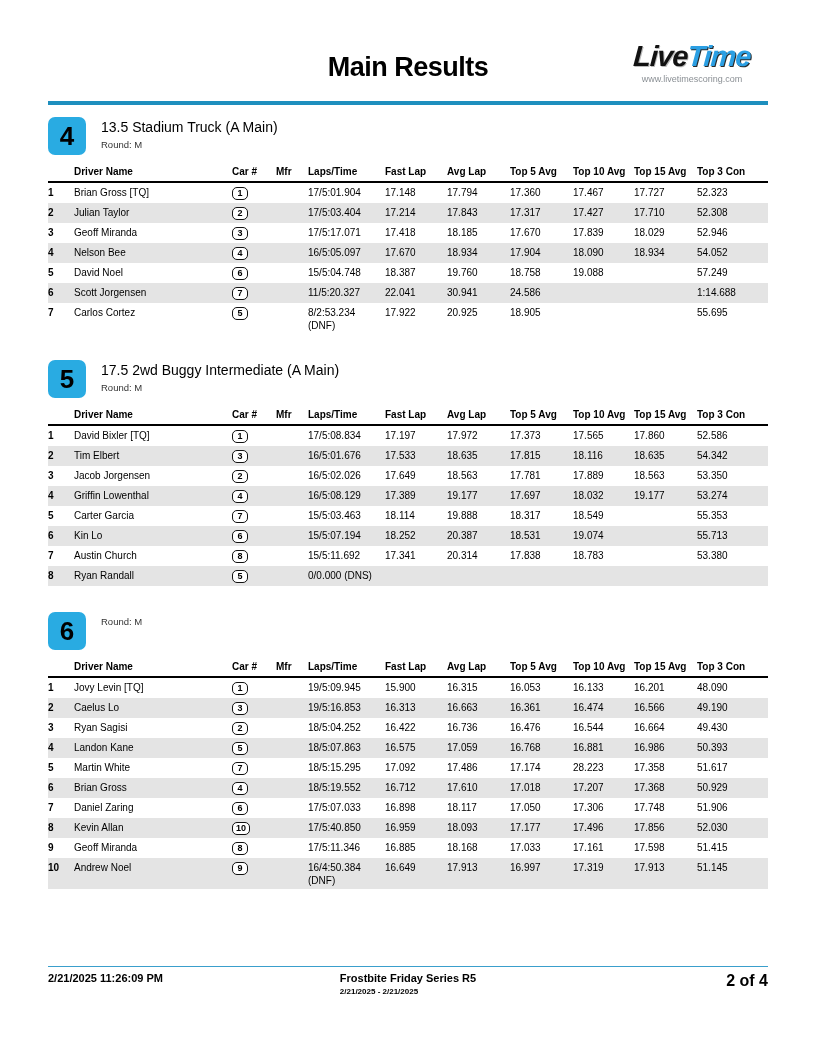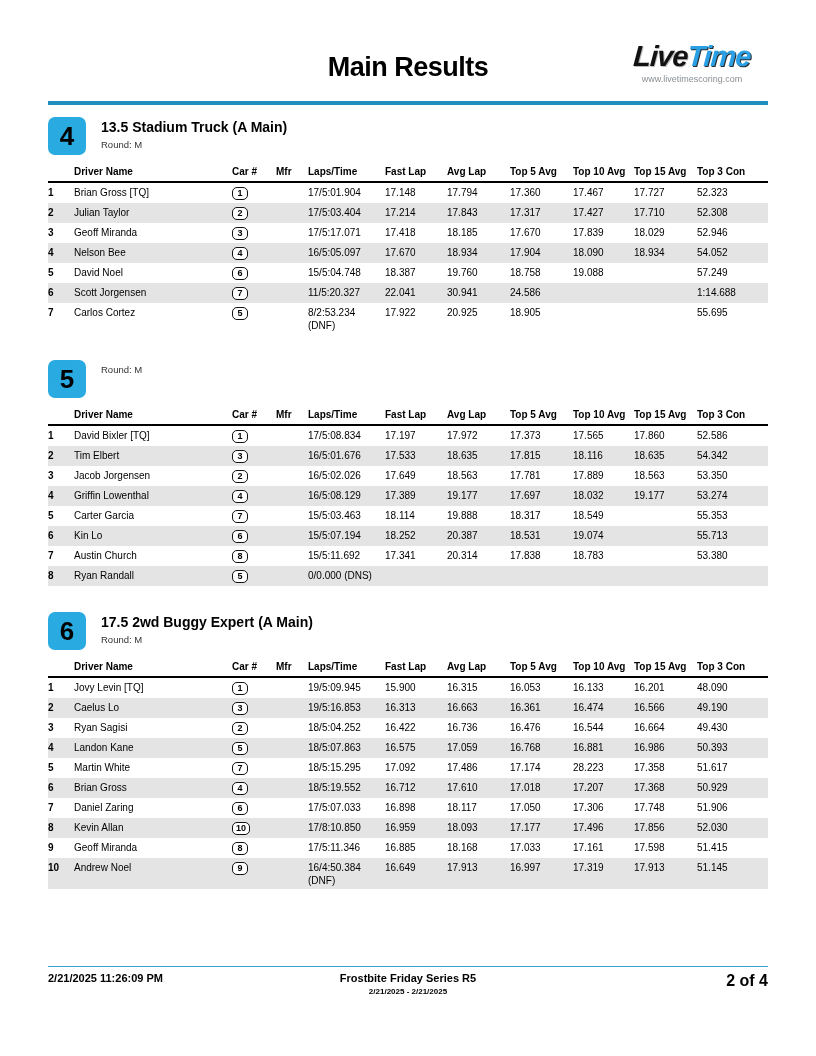--- a/index.html
+++ b/index.html
@@ -32,21 +32,21 @@
   
   main { position:absolute; left:48px; top:112px; width:720px; }
   .race-section { margin-top:26px; }
   .race-section:first-child { margin-top:5px; }
   .sec-head { display:flex; gap:15px; align-items:flex-start; }
   .sec-num {
     width:38px; height:38px; border-radius:7px; background:#29ABE2;
     color:#000; font-size:26px; font-weight:bold; line-height:38px; text-align:center;
     flex:0 0 auto;
   }
-  .sec-title { font-size:14px; font-weight:bold; padding-top:2px; }
+  .sec-title { font-size:14px; font-weight:normal; padding-top:2px; }
   .sec-round { font-size:9.5px; color:#333; margin-top:4px; }
 
   table { border-collapse:collapse; table-layout:fixed; width:720px; margin-top:8px; }
   thead th {
     text-align:left; font-size:10px; font-weight:bold;
     padding:3px 2px 4px 0; border-bottom:2px solid #000; white-space:nowrap;
   }
   tbody td { font-size:10px; padding:4px 2px 3px 0; vertical-align:top; white-space:nowrap; }
   tbody tr.stripe { background:#E4E4E4; }
   td.pos, thead th.pos { font-weight:bold; }
@@ -55,21 +55,21 @@
     border:1.5px solid #111; border-radius:5px; background:#fff;
     font-weight:bold; font-size:9px; line-height:11px;
   }
   .laps-sub { margin-top:2px; }
 
   
   footer { position:absolute; left:48px; right:48px; top:966px; }
   .footer-line { height:1px; background:#3A9FCC; margin-bottom:5px; }
   .footer-row { display:grid; grid-template-columns:1fr auto 1fr; align-items:start; }
   .f-left  { font-size:11px; font-weight:bold; justify-self:start; }
-  .f-center{ text-align:center; }
+  .f-center{ text-align:left; }
   .f-event { font-size:11px; font-weight:bold; }
   .f-dates { font-size:8px; font-weight:bold; margin-top:3px; }
   .f-right { font-size:16px; font-weight:bold; justify-self:end; }
 </style>
 </head>
 <body>
 
 <div class="page">
 
   <div class="hdr">
@@ -226,20 +226,21 @@
               <td class="cell-top15"></td>
               <td class="cell-top3">55.695</td>
             </tr>
           </tbody>
         </table>
       </section>
       <section class="race-section">
         <div class="sec-head">
           <div class="sec-num">5</div>
           <div class="sec-meta">
+            <div class="sec-title">17.5 2wd Buggy Intermediate (A Main)</div>
             <div class="sec-round">Round: M</div>
           </div>
         </div>
         <table>
           <colgroup>
             <col style="width: 26px;">
             <col style="width: 158px;">
             <col style="width: 44px;">
             <col style="width: 32px;">
             <col style="width: 77px;">
@@ -386,21 +387,20 @@
               <td class="cell-top15"></td>
               <td class="cell-top3"></td>
             </tr>
           </tbody>
         </table>
       </section>
       <section class="race-section">
         <div class="sec-head">
           <div class="sec-num">6</div>
           <div class="sec-meta">
-            <div class="sec-title">17.5 2wd Buggy Expert (A Main)</div>
             <div class="sec-round">Round: M</div>
           </div>
         </div>
         <table>
           <colgroup>
             <col style="width: 26px;">
             <col style="width: 158px;">
             <col style="width: 44px;">
             <col style="width: 32px;">
             <col style="width: 77px;">
@@ -531,21 +531,21 @@
               <td class="cell-top10">17.306</td>
               <td class="cell-top15">17.748</td>
               <td class="cell-top3">51.906</td>
             </tr>
             <tr class="stripe">
               <td class="pos">8</td>
               <td class="cell-driver">Kevin Allan</td>
               <td class="cell-car"><span class="keycap">10</span></td>
               <td class="cell-mfr"></td>
               <td class="cell-laps">
-                <div class="laps-main">17/8:10.850</div>
+                <div class="laps-main">17/5:40.850</div>
               </td>
               <td class="cell-fast">16.959</td>
               <td class="cell-avg">18.093</td>
               <td class="cell-top5">17.177</td>
               <td class="cell-top10">17.496</td>
               <td class="cell-top15">17.856</td>
               <td class="cell-top3">52.030</td>
             </tr>
             <tr>
               <td class="pos">9</td>

